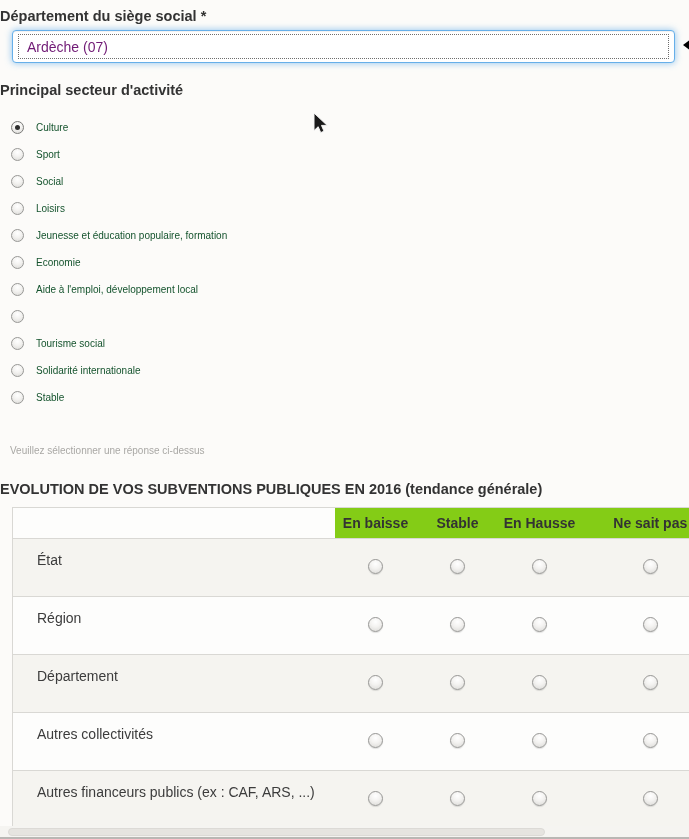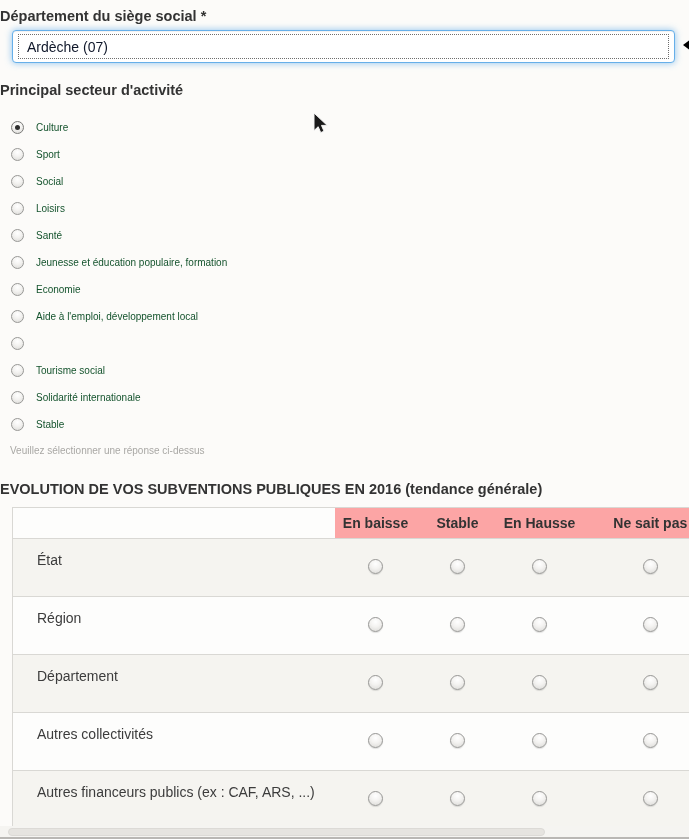--- a/index.html
+++ b/index.html
@@ -26,21 +26,21 @@
     border:1px solid #66afe9;
     border-radius:4px;
     box-shadow:0 0 7px rgba(102,175,233,.75), inset 0 1px 1px rgba(0,0,0,.06);
     box-sizing:border-box;
   }
   .focus-ring{
     position:absolute;top:3px;bottom:3px;left:5px;right:5px;
     border:1px dotted #6e6e6e;
     display:flex;align-items:center;
     padding-left:8px;
-    font-size:14px;color:#0f172a;
+    font-size:14px;color:#701a75;
   }
   .edge-arrow{
     position:absolute;right:-2px;top:39px;
     width:0;height:0;
     border-top:6px solid transparent;
     border-bottom:6px solid transparent;
     border-right:8px solid #000;
   }
   #sector-label{position:absolute;left:0;top:82px;}
   
@@ -79,21 +79,21 @@
     background:#fdfdfc;
     border:1px solid #d9d8d4;
   }
   col.c-label{width:322px;}
   col.c-opt{width:82px;}
   col.c-opt-last{width:140px;}
   thead th{
     font-size:14px;font-weight:bold;color:#333;
     padding:6px 2px;height:18px;
     text-align:center;vertical-align:middle;
-    background:#fca5a5;
+    background:#84cc16;
   }
   thead th.corner{background:#fdfdfc;}
   tbody tr{height:58px;}
   tbody tr:nth-child(odd){background:#f5f4f0;}
   tbody td{
     border-top:1px solid #d9d8d4;
     font-size:14px;color:#3c3c3c;
   }
   td.row-label{vertical-align:top;padding:13px 8px 0 24px;}
   td.cell-radio{text-align:center;vertical-align:middle;}
@@ -137,24 +137,20 @@
       <span class="radio"></span>
       <span class="opt-label">Sport</span>
     </div>
     <div class="opt-row">
       <span class="radio"></span>
       <span class="opt-label">Social</span>
     </div>
     <div class="opt-row">
       <span class="radio"></span>
       <span class="opt-label">Loisirs</span>
-    </div>
-    <div class="opt-row">
-      <span class="radio"></span>
-      <span class="opt-label">Santé</span>
     </div>
     <div class="opt-row">
       <span class="radio"></span>
       <span class="opt-label">Jeunesse et éducation populaire, formation</span>
     </div>
     <div class="opt-row">
       <span class="radio"></span>
       <span class="opt-label">Economie</span>
     </div>
     <div class="opt-row">

